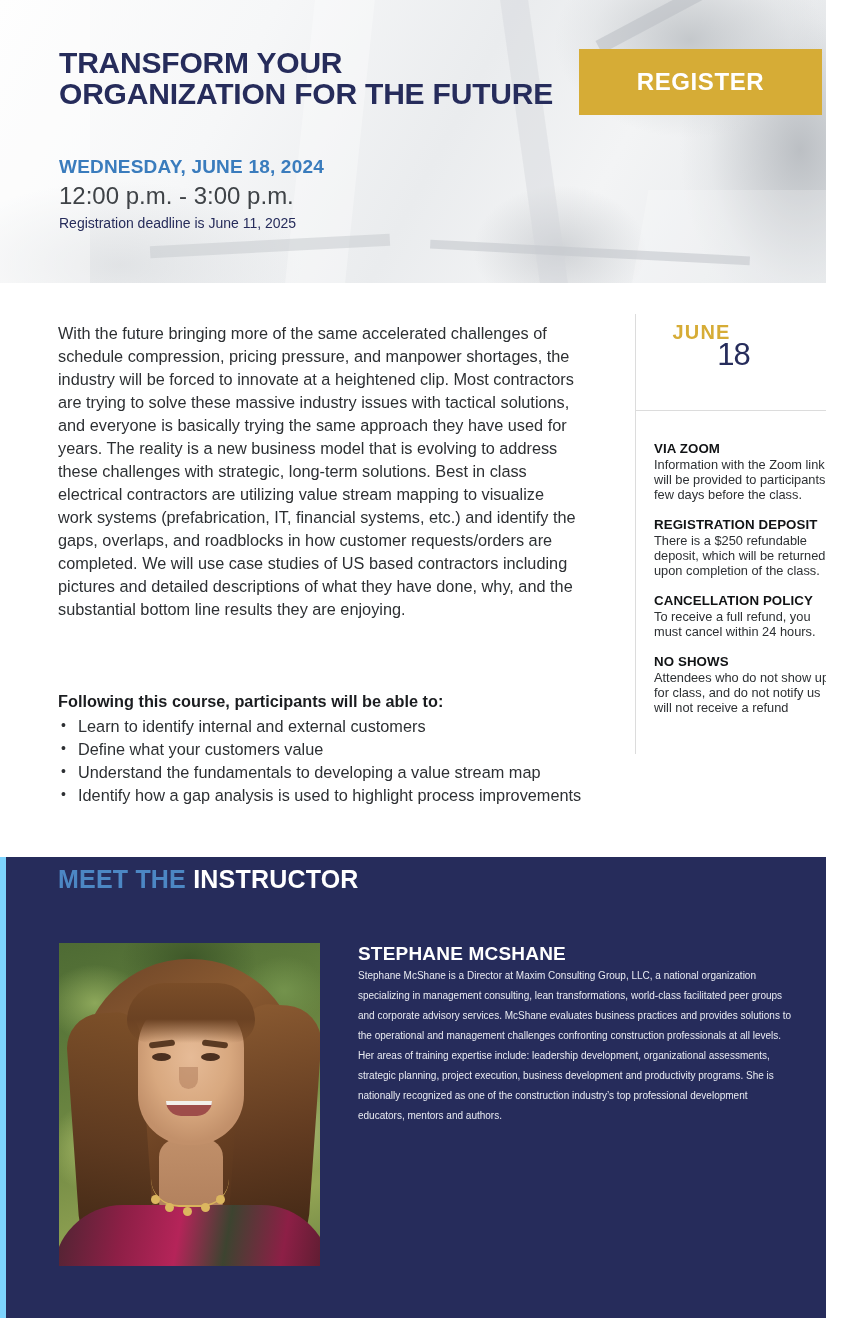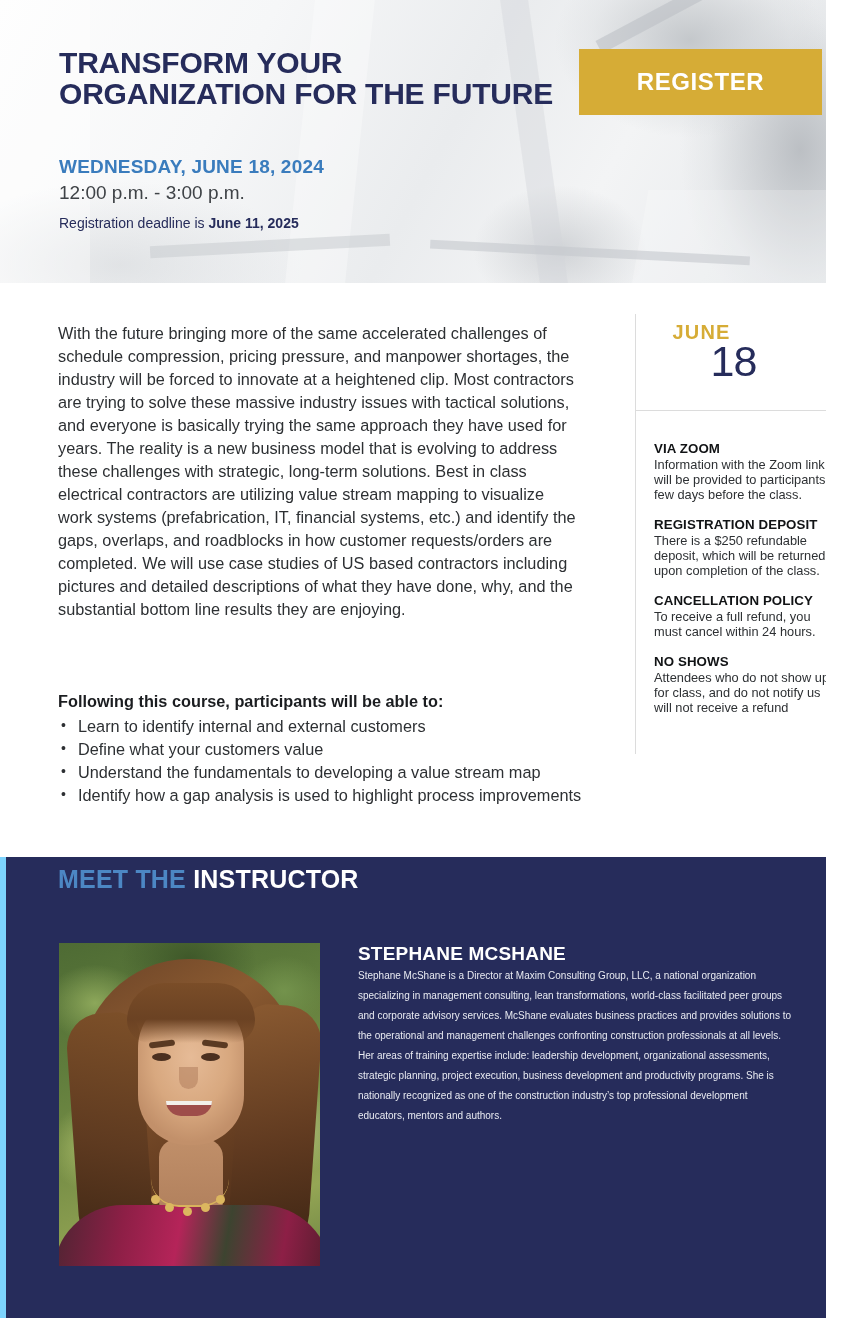--- a/index.html
+++ b/index.html
@@ -44,27 +44,27 @@
     color:#262c5b;
     font-size:30px; font-weight:bold; line-height:31px;
     letter-spacing:-0.2px;
   }
   .date-line {
     position:absolute; left:59px; top:156px;
     color:#3a7cbd; font-size:19px; font-weight:bold; letter-spacing:0.2px;
   }
   .time-line {
     position:absolute; left:59px; top:182px;
-    color:#3f4347; font-size:19px; font-weight:normal;
+    color:#3f4347; font-size:24px; font-weight:normal;
   }
   .deadline {
     position:absolute; left:59px; top:215px;
     color:#262c5b; font-size:14px;
   }
-  .deadline b { font-weight:bold;text-align:right; }
+  .deadline b { font-weight:normal;text-align:right; }
 
   .register-btn {
     position:absolute; left:579px; top:49px; width:243px; height:66px;
     background:#d6ac36;
     color:#ffffff;
     font-size:24px; font-weight:bold; letter-spacing:0.6px;
     display:flex; align-items:center; justify-content:center;
     cursor:pointer; border:none;
     font-family:"Liberation Sans", sans-serif;
   }
@@ -96,21 +96,21 @@
   
   .v-div { position:absolute; left:635px; top:31px; width:1px; height:440px; background:#dcdcdc; }
   .h-div { position:absolute; left:636px; top:127px; width:213px; height:1px; background:#dcdcdc; }
 
   .month {
     position:absolute; left:604px; top:38px; width:195px; text-align:center;
     color:#d6ac36; font-size:20px; font-weight:bold; letter-spacing:1.2px;
   }
   .day {
     position:absolute; left:636px; top:54px; width:195px; text-align:center;
-    color:#262c5b; font-size:43px; font-weight:normal; letter-spacing:-1px;
+    color:#262c5b; font-size:31px; font-weight:normal; letter-spacing:-1px;
   }
 
   .info-block { position:absolute; left:654px; top:158px; width:185px; }
   .info-item { margin-bottom:15px; }
   .info-title { color:#111315; font-size:13.3px; font-weight:bold; letter-spacing:0.1px; line-height:16px; }
   .info-text  { color:#2d3033; font-size:12.8px; line-height:15px; }
 
   
   .instructor {
     position:absolute; left:6px; top:857px; width:837px; height:461px;

